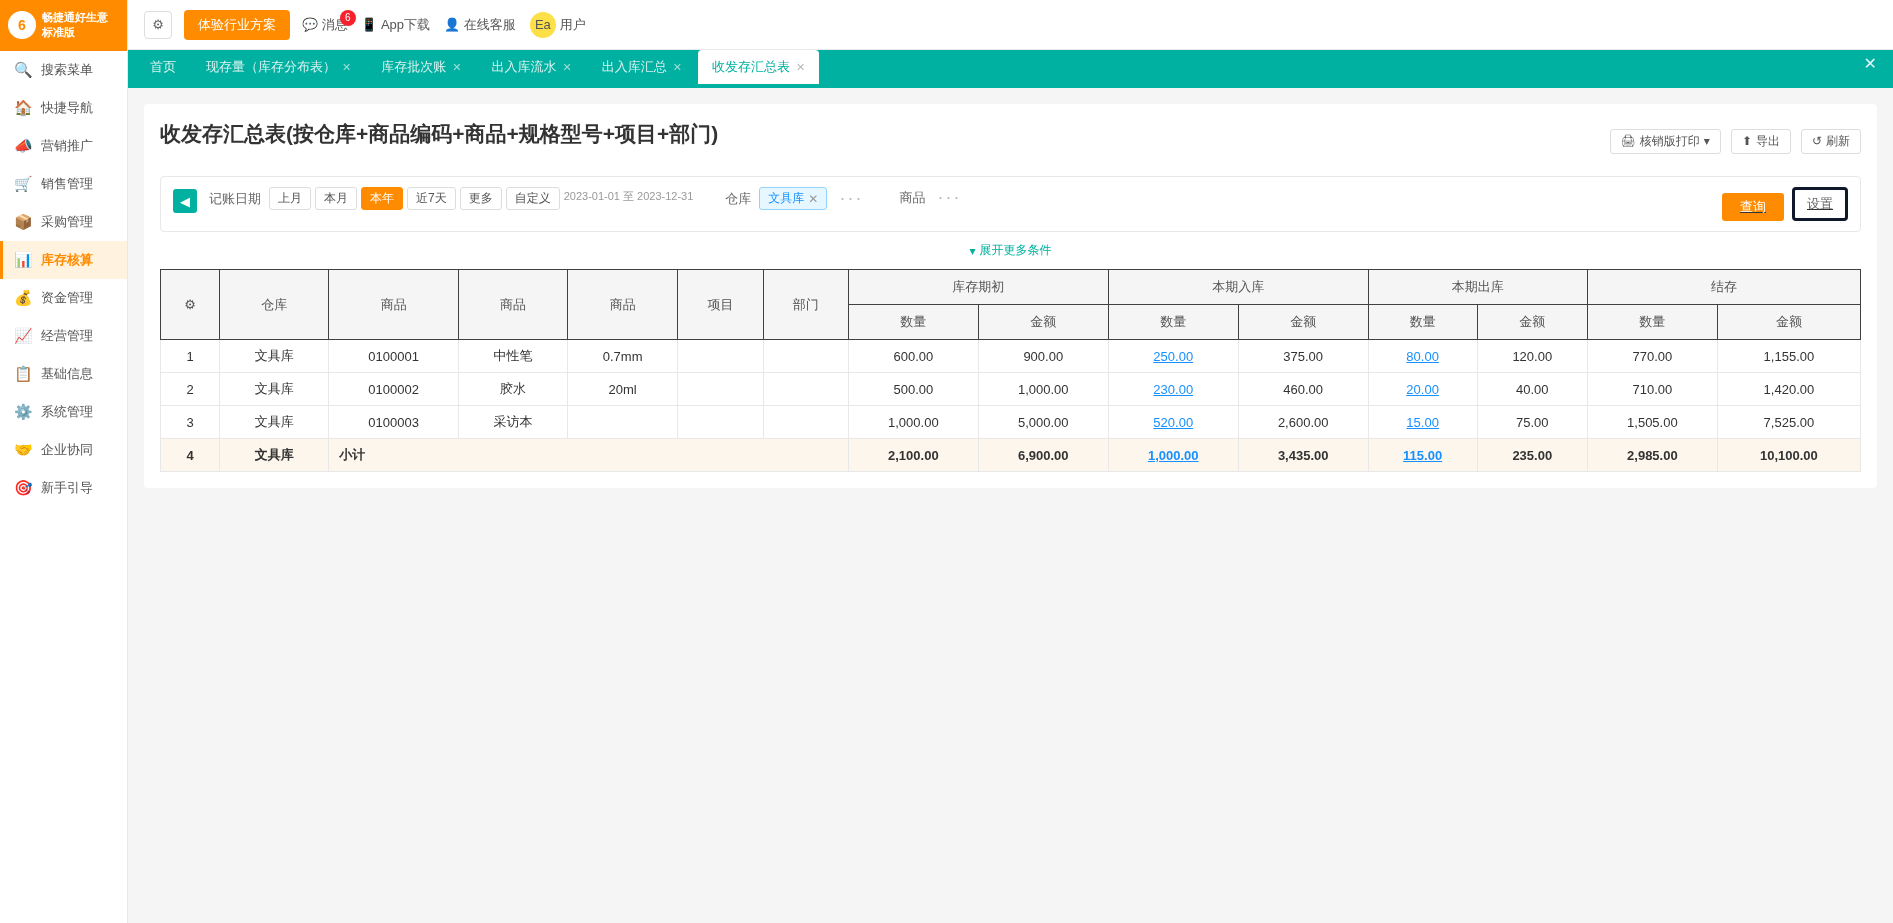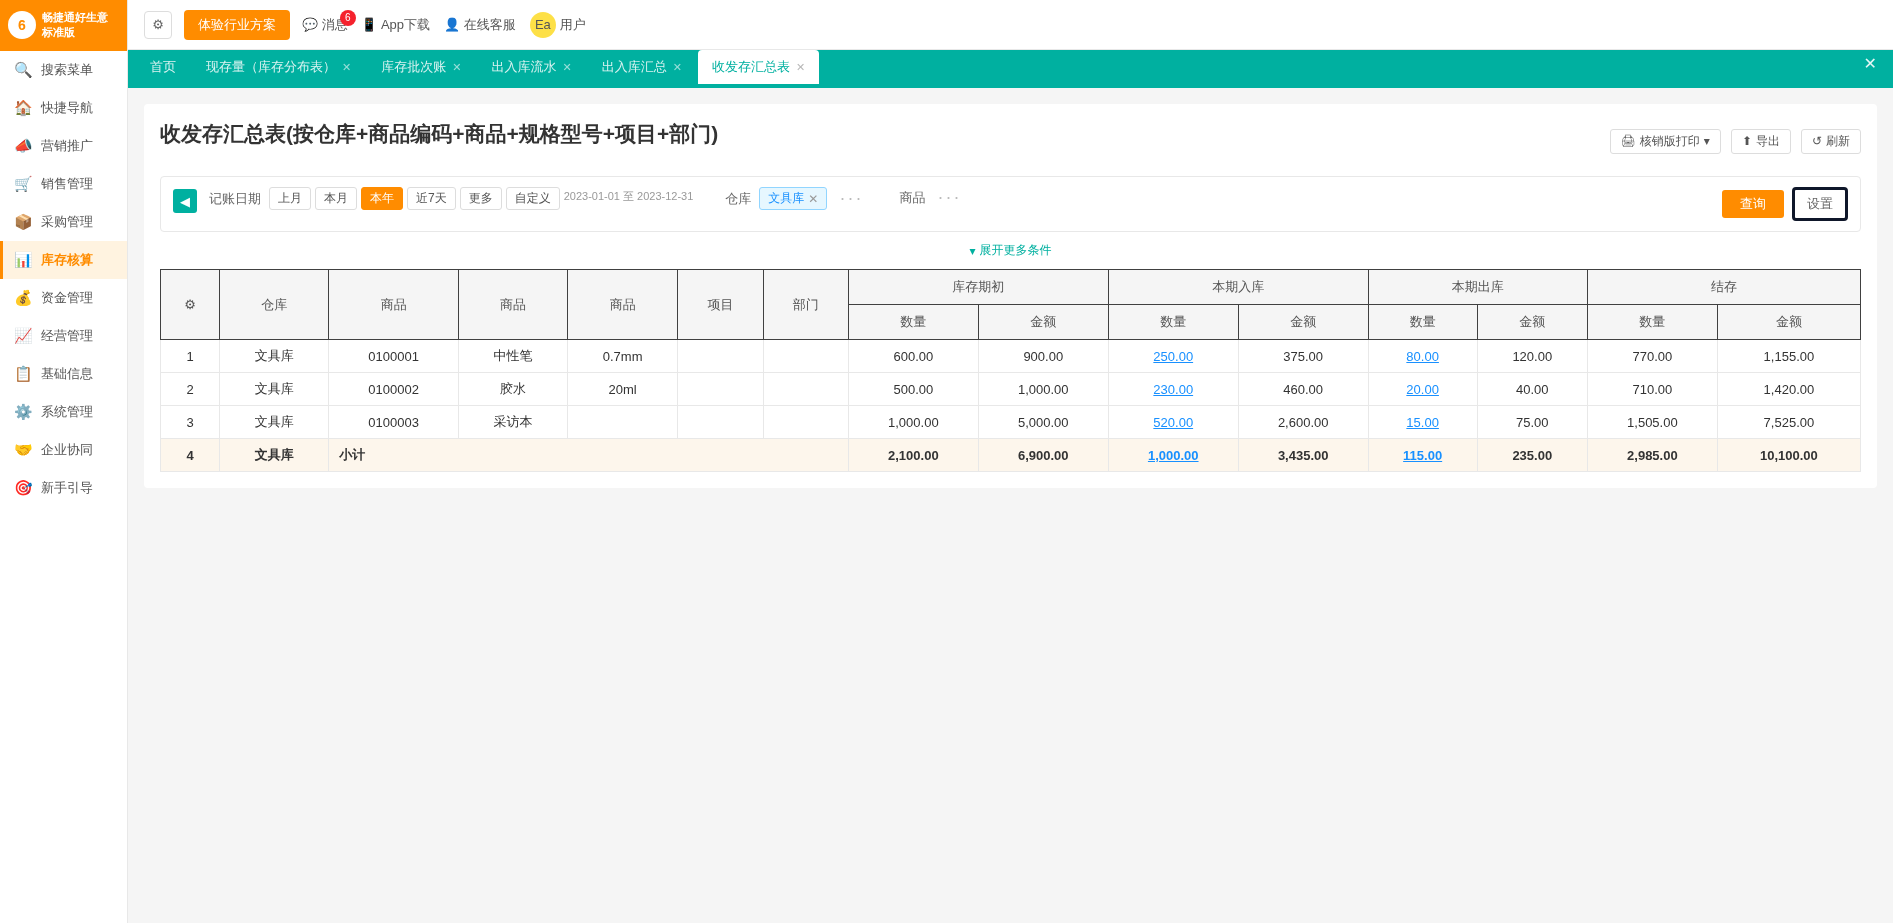--- a/index.html
+++ b/index.html
@@ -50,21 +50,21 @@
     .filter-section { display: flex; align-items: center; gap: 8px; flex-wrap: wrap; }
     .filter-label { color: #666; white-space: nowrap; }
     .filter-date-btn { padding: 2px 8px; border: 1px solid #ddd; border-radius: 3px; cursor: pointer; font-size: 12px; color: #555; background: #fff; }
     .filter-date-btn.active { background: #ff8c00; color: #fff; border-color: #ff8c00; }
     .filter-date-range { font-size: 11px; color: #999; margin-top: 2px; }
     .filter-warehouse { display: flex; align-items: center; gap: 8px; margin-left: 20px; }
     .filter-tag { display: flex; align-items: center; gap: 4px; background: #e6f7ff; border: 1px solid #91d5ff; border-radius: 3px; padding: 2px 8px; font-size: 12px; color: #1890ff; }
     .filter-tag .tag-close { cursor: pointer; color: #999; }
     .filter-dots { color: #bbb; cursor: pointer; padding: 0 4px; font-size: 18px; letter-spacing: 2px; }
     .filter-product { display: flex; align-items: center; gap: 8px; margin-left: 20px; }
-    .action-buttons { margin-left: auto; display: flex; gap: 8px; align-items: center; }
+    .action-buttons { margin-left: auto; display: flex; gap: 8px; align-items: flex-end; text-decoration: underline; }
     .btn-query { background: #ff8c00; color: #fff; border: none; padding: 5px 18px; border-radius: 3px; cursor: pointer; font-size: 13px; }
     .btn-settings { background: #fff; color: #666; border: 3px solid #0f172a; padding: 5px 12px; border-radius: 4px; cursor: pointer; font-size: 13px; }
 
     
     .expand-more { text-align: center; margin-bottom: 10px; }
     .expand-more-btn { color: #00b0a0; font-size: 12px; cursor: pointer; display: inline-flex; align-items: center; gap: 4px; background: none; border: none; }
     .table-action-btn { display: flex; align-items: center; gap: 4px; color: #555; font-size: 12px; cursor: pointer; border: 1px solid #ddd; padding: 3px 10px; border-radius: 3px; background: #fff; }
 
     
     .data-table { width: 100%; border-collapse: collapse; font-size: 13px; }

